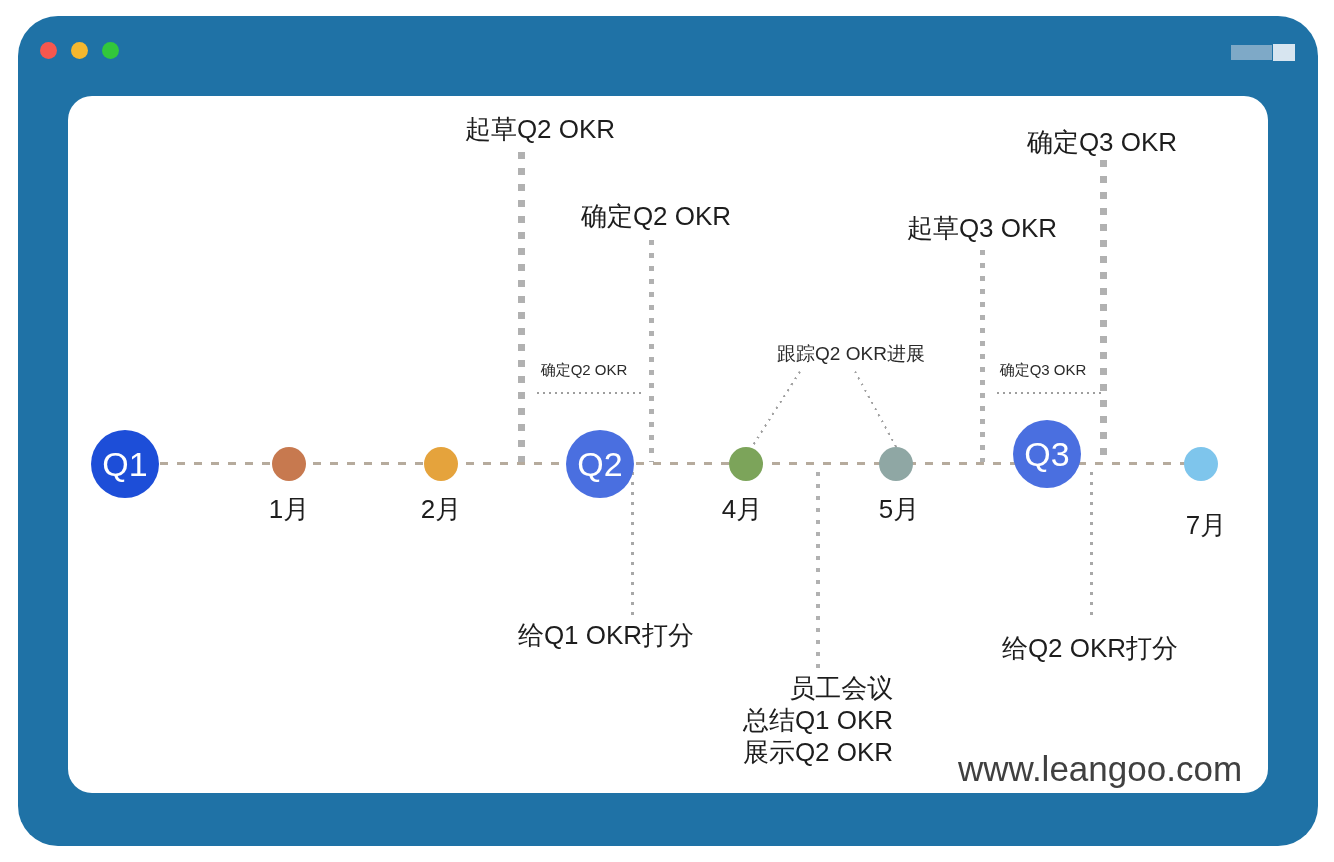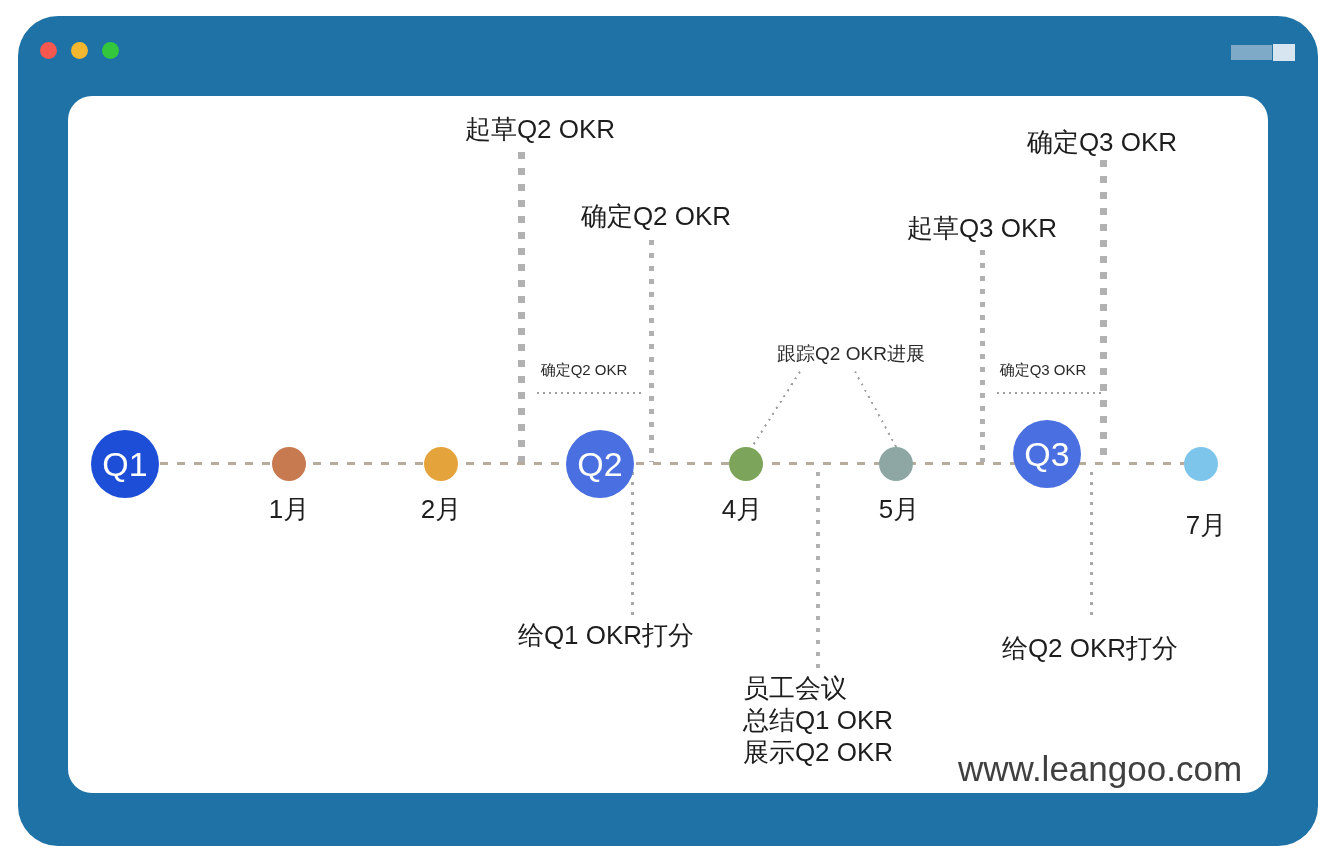--- a/index.html
+++ b/index.html
@@ -40,21 +40,21 @@
              display:flex; align-items:center; justify-content:center;
              color:#ffffff; font-size:34px; font-weight:400; z-index:3; }
   .dot { position:absolute; width:34px; height:34px; border-radius:50%; z-index:3; }
 
   
   .lbl { position:absolute; transform:translateX(-50%); white-space:nowrap;
          font-size:26px; color:#1d1d1d; z-index:4; }
   .lbl-month { font-size:26px; }
   .lbl-small { font-size:15px; color:#2a2a2a; }
   .lbl-track { font-size:19px; color:#2a2a2a; }
-  .meeting { position:absolute; transform:translateX(-50%); text-align:left;
+  .meeting { position:absolute; transform:translateX(-50%); text-align:right;
              font-size:26px; color:#1d1d1d; line-height:32px; white-space:nowrap; }
   .watermark { position:absolute; font-size:35px; color:#404040; white-space:nowrap; }
 </style>
 </head>
 <body>
 
 <div class="stage">
 
   <div class="window" style="background-color: rgb(31, 114, 166);">
 

